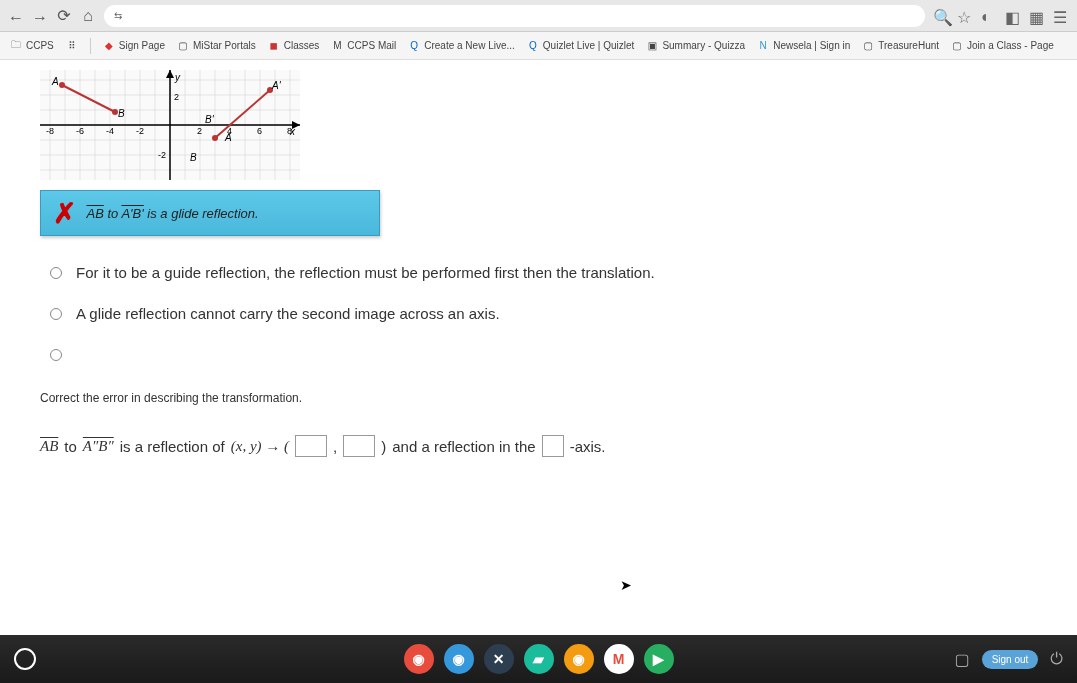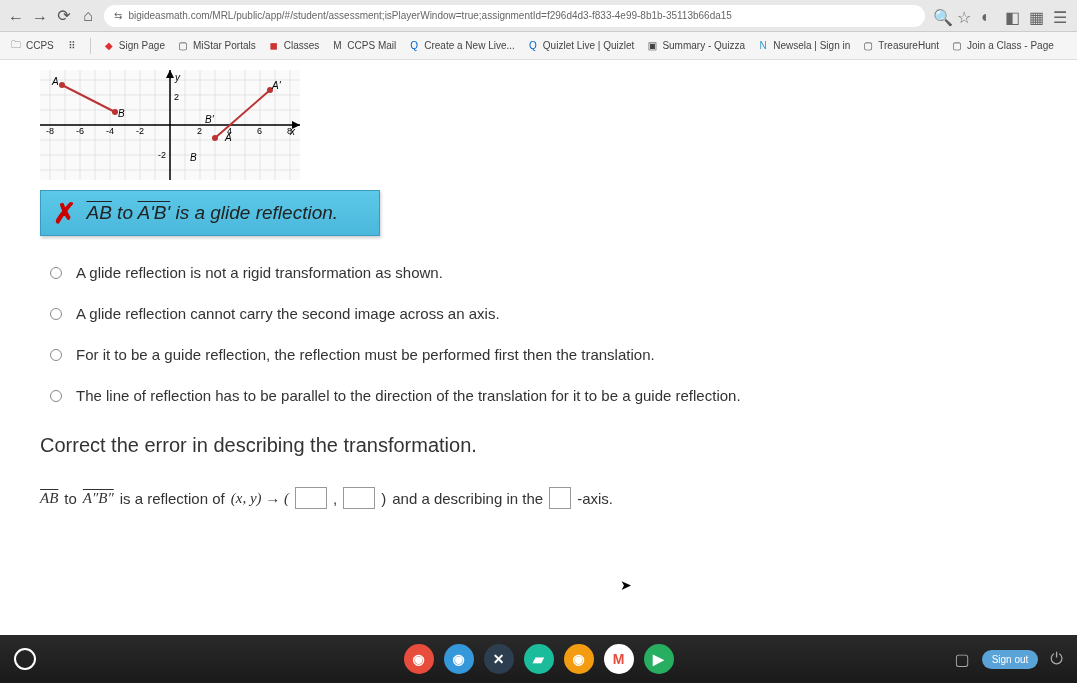--- a/index.html
+++ b/index.html
@@ -16,28 +16,28 @@
 .bm-icon { width: 12px; height: 12px; display: inline-flex; align-items: center; justify-content: center; }
 .divider { width: 1px; height: 16px; background: #ccc; }
 
 .content { background: #fff; height: calc(100% - 60px - 48px); padding: 10px 20px 20px 40px; overflow: hidden; }
 
 .graph-area { width: 260px; height: 110px; position: relative; margin-bottom: 10px; background: #fafafa; }
 .graph-area svg { position: absolute; top:0; left:0; }
 
 .error-box { background: linear-gradient(#5dc8e8,#4ab8dc); border: 1px solid #3a9bc0; width: 340px; height: 46px; display: flex; align-items: center; padding: 0 12px; gap: 10px; margin-bottom: 28px; box-shadow: 1px 2px 3px rgba(0,0,0,.2);}
 .error-x { font-size: 28px; font-weight: bold; color: #c00; font-family: 'Brush Script MT', cursive; }
-.error-text { font-size: 19px; color: #222; font-style: italic; text-align: right; }
+.error-text { font-size: 13px; color: #222; font-style: italic; text-align: right; }
 .overline { text-decoration: overline; }
 
 .options { margin: 0 0 30px 10px; }
 .option { display: flex; align-items: flex-start; gap: 14px; margin-bottom: 24px; font-size: 15px; color: #333; }
 .radio { width: 12px; height: 12px; border: 1.5px solid #888; border-radius: 50%; margin-top: 3px; flex-shrink: 0; cursor: pointer; }
 
-.prompt { font-size: 20px; color: #333; margin: 10px 0 30px 0; }
+.prompt { font-size: 12px; color: #333; margin: 10px 0 30px 0; }
 
 .fill { font-size: 15px; color: #333; display: flex; align-items: center; gap: 6px; flex-wrap: wrap; }
 .mathvar { font-style: italic; font-family: 'Times New Roman', serif; }
 .input-box { width: 32px; height: 22px; border: 1.5px solid #999; background: #fff; }
 .input-box.sq { width: 22px; }
 
 .taskbar { position: absolute; bottom: 0; left: 0; right: 0; height: 48px; background: linear-gradient(#2a2a2a,#1a1a1a); display: flex; align-items: center; padding: 0 14px; gap: 10px; }
 .tb-circle { width: 22px; height: 22px; border: 2px solid #fff; border-radius: 50%; }
 .tb-center { position: absolute; left: 50%; transform: translateX(-50%); display: flex; gap: 10px; }
 .tb-icon { width: 30px; height: 30px; border-radius: 50%; display: flex; align-items: center; justify-content: center; font-size: 14px; font-weight: bold; color: #fff; }
@@ -48,21 +48,20 @@
 </head>
 <body>
 
 <div class="browser-bar">
   <div class="nav-icon">←</div>
   <div class="nav-icon">→</div>
   <div class="nav-icon">⟳</div>
   <div class="nav-icon">⌂</div>
   <div class="url-bar">
     <span>⇆</span>
-    <span>bigideasmath.com/MRL/public/app/#/student/assessment;isPlayerWindow=true;assignmentId=f296d4d3-f833-4e99-8b1b-35113b66da15</span>
   </div>
   <div class="browser-right">
     <div class="br-icon">🔍</div>
     <div class="br-icon">☆</div>
     <div class="br-icon">◐</div>
     <div class="br-icon">◧</div>
     <div class="br-icon">▦</div>
     <div class="br-icon">☰</div>
   </div>
 </div>
@@ -184,49 +183,44 @@
   <div class="error-box">
     <span class="error-x">✗</span>
     <span class="error-text">
       <span class="overline">AB</span><span> to </span><span class="overline">A'B'</span><span> is a glide reflection.</span>
     </span>
   </div>
 
   <div class="options">
     <div class="option">
         <div class="radio"></div>
-        <span>A glide reflection is not a rigid transformation as shown.</span>
+        <span>For it to be a guide reflection, the reflection must be performed first then the translation.</span>
       </div>
     <div class="option">
         <div class="radio"></div>
         <span>A glide reflection cannot carry the second image across an axis.</span>
       </div>
     <div class="option">
         <div class="radio"></div>
-        <span>For it to be a guide reflection, the reflection must be performed first then the translation.</span>
-      </div>
-    <div class="option">
-        <div class="radio"></div>
-        <span>The line of reflection has to be parallel to the direction of the translation for it to be a guide reflection.</span>
       </div>
   </div>
 
   <div class="prompt">Correct the error in describing the transformation.</div>
 
   <div class="fill">
     <span class="overline mathvar">AB</span>
     <span> to </span>
     <span class="overline mathvar">A″B″</span>
     <span> is a reflection of </span>
     <span class="mathvar">(x, y) → (</span>
     <span class="input-box"></span>
     <span>,</span>
     <span class="input-box"></span>
     <span>)</span>
-    <span> and a describing in the </span>
+    <span> and a reflection in the </span>
     <span class="input-box sq"></span>
     <span>-axis.</span>
   </div>
 
   <span class="cursor">➤</span>
 </div>
 
 <div class="taskbar">
   <div class="tb-circle"></div>
   <div class="tb-center">

